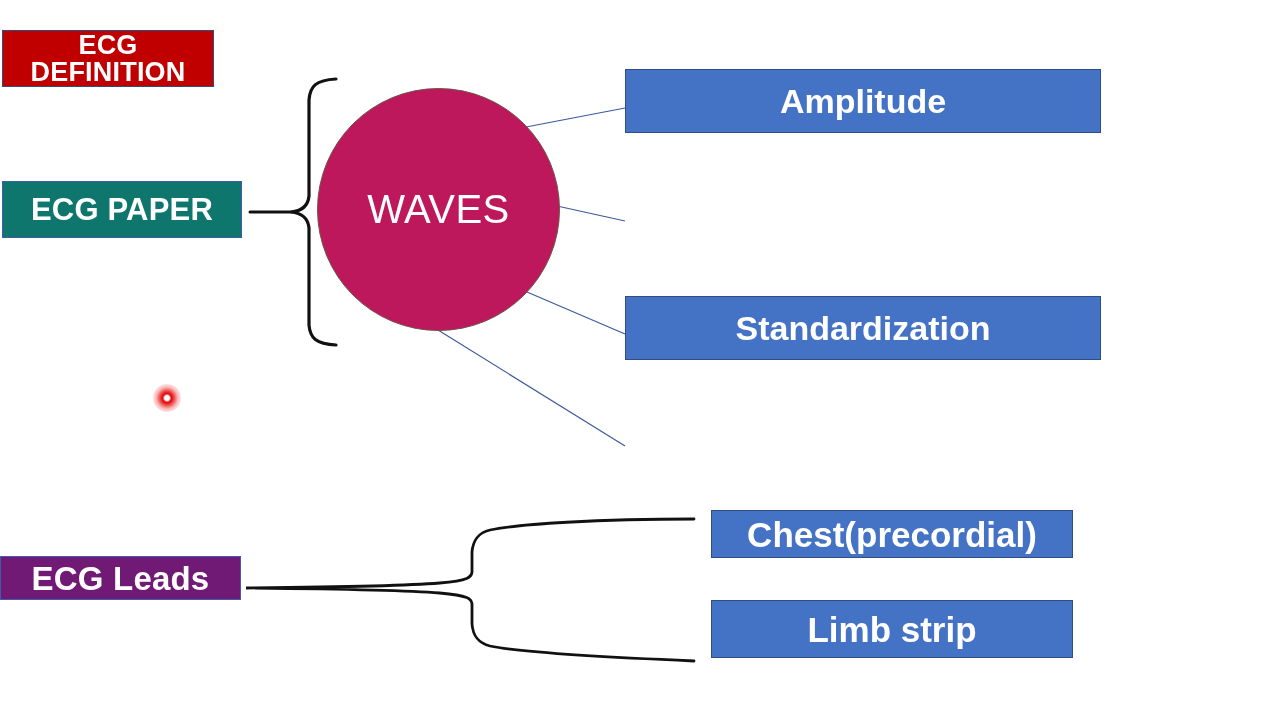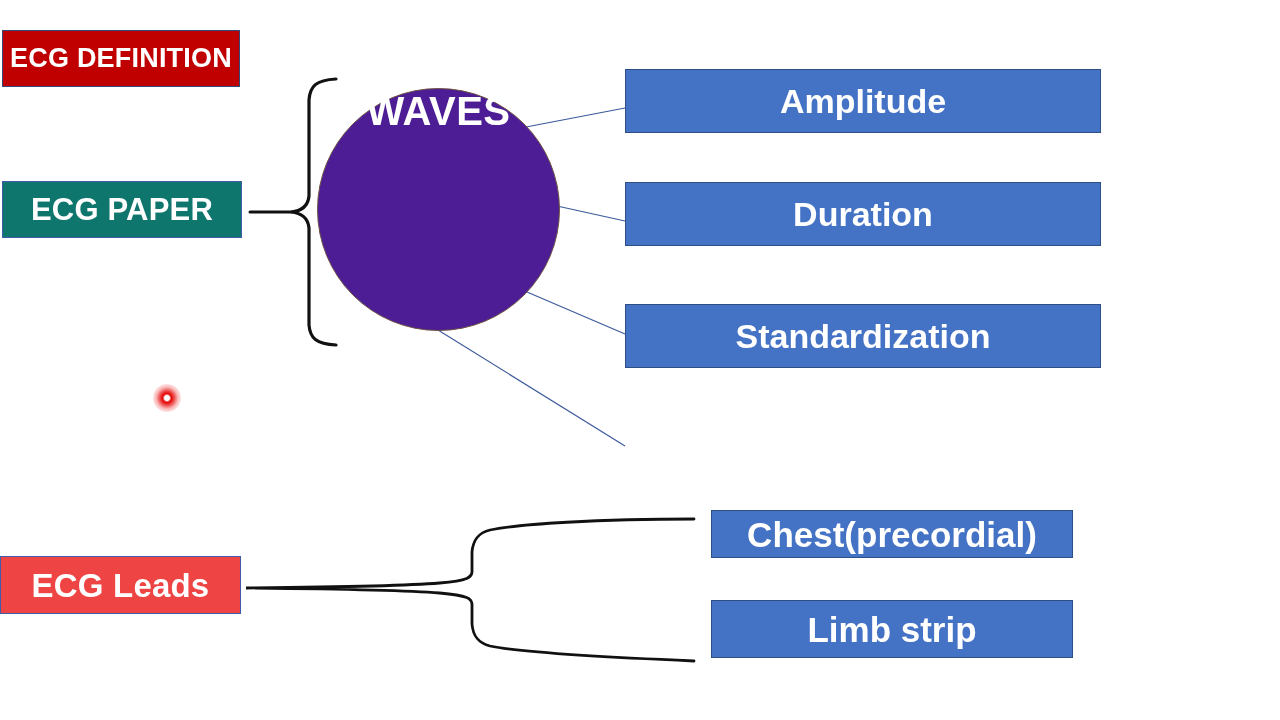--- a/index.html
+++ b/index.html
@@ -26,55 +26,55 @@
     justify-content: center;
     color: #ffffff;
     font-weight: bold;
     text-align: center;
     box-sizing: border-box;
     letter-spacing: 0.2px;
     line-height: 1;
   }
   #cat-definition {
     left: 2px;  top: 30px;
-    width: 238px; height: 57px;
+    width: 212px; height: 57px;
     background: #C00000;
     border: 1px solid #2F4C7C;
     font-size: 27px;
   }
   #cat-paper {
     left: 2px;  top: 181px;
     width: 240px; height: 57px;
     background: #0f766e;
     border: 1px solid #3F5BA9;
     font-size: 31px;
   }
   #cat-leads {
     left: 0px; top: 556px;
-    width: 241px; height: 58px;
-    background: #ef4444;
+    width: 241px; height: 44px;
+    background: #701a75;
     border: 1px solid #3F5BA9;
     font-size: 33px;
   }
 
   
   #waves-circle {
     position: absolute;
     left: 317px; top: 88px;
     width: 243px; height: 243px;
     border-radius: 50%;
-    background: #4c1d95;
+    background: #be185d;
     border: 1px solid #6E5343;
     box-sizing: border-box;
     display: flex;
-    align-items: flex-start;
+    align-items: center;
     justify-content: center;
     color: #ffffff;
     font-size: 40px;
-    font-weight: bold;
+    font-weight: normal;
     letter-spacing: 0.5px;
   }
 
   
   .blue-box {
     position: absolute;
     background: #4472C4;
     border: 1px solid #2E4F86;
     box-sizing: border-box;
     display: flex;
@@ -85,21 +85,21 @@
     line-height: 1;
   }
   .wave-box {
     left: 625px;
     width: 476px;
     height: 64px;
     font-size: 34px;
   }
   #box-amplitude      { top: 69px;  }
   #box-duration       { top: 182px; }
-  #box-standardization{ top: 304px; justify-content: center; }
+  #box-standardization{ top: 296px; justify-content: center; }
   #box-longstrip      { top: 406px; }
 
   .lead-box {
     left: 711px;
     width: 362px;
     font-size: 35px;
   }
   #box-chest { top: 510px; height: 48px; }
   #box-limb  { top: 600px; height: 58px; }
 
@@ -179,23 +179,20 @@
   </div>
 
   <div id="waves-circle">
     <span>WAVES</span>
   </div>
 
   <div class="blue-box wave-box" id="box-amplitude">
     <span>Amplitude</span>
   </div>
 
-  <div class="blue-box wave-box" id="box-duration">
-    <span>Duration</span>
-  </div>
 
   <div class="blue-box wave-box" id="box-standardization">
     <span>Standardization</span>
   </div>
 
 
   <div class="blue-box lead-box" id="box-chest">
     <span>Chest(precordial)</span>
   </div>
 

